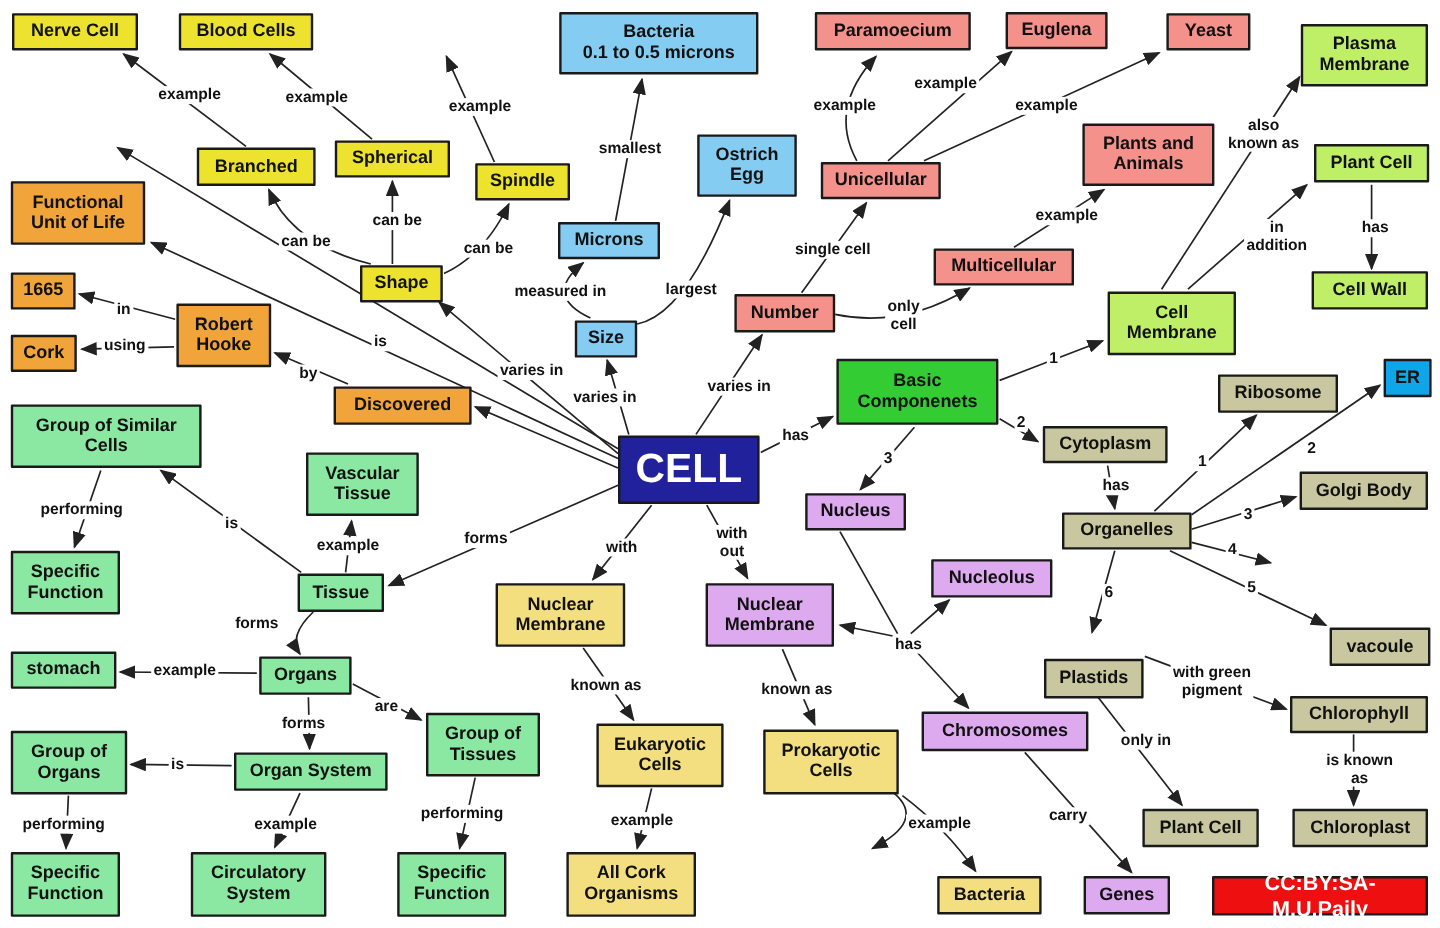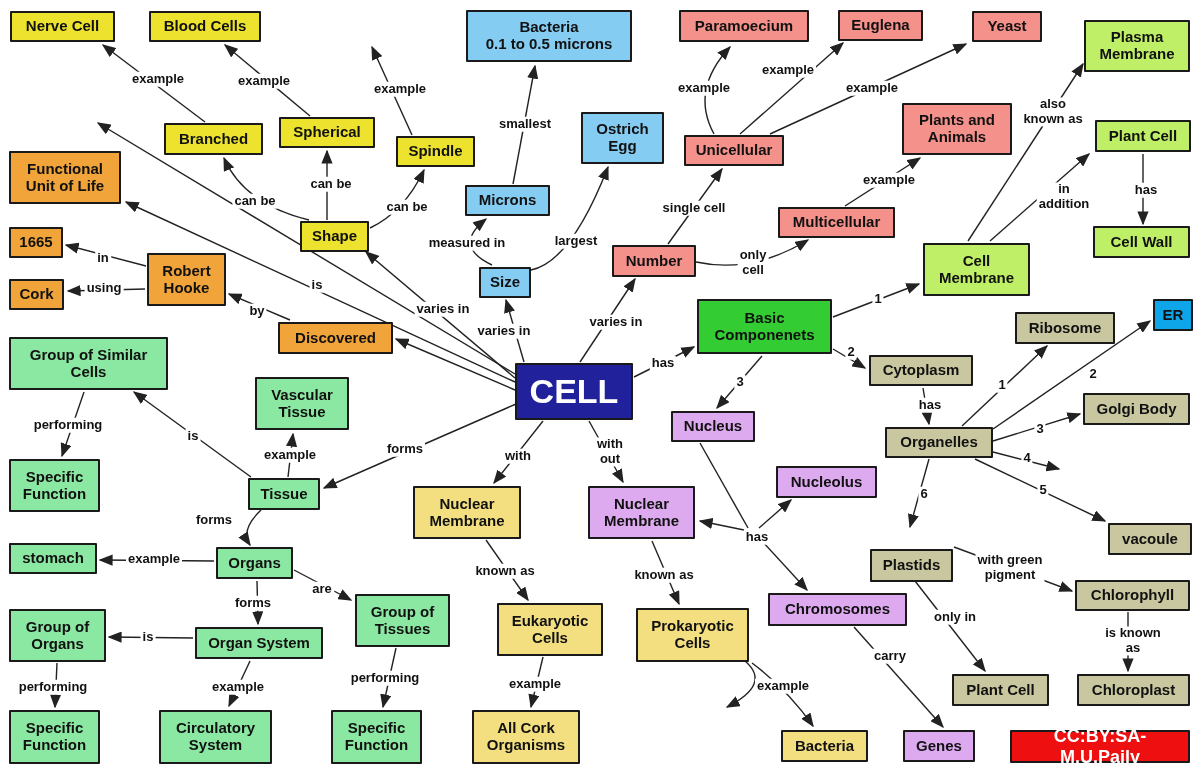--- a/index.html
+++ b/index.html
@@ -132,21 +132,21 @@
     <div class="edge-label" style="left: 1040px; top: 429px;">3</div>
     <div class="edge-label" style="left: 1027px; top: 458px;">4</div>
     <div class="edge-label" style="left: 1043px; top: 490px;">5</div>
     <div class="edge-label" style="left: 924px; top: 494px;">6</div>
     <div class="edge-label" style="left: 1010px; top: 568px;">with green
 pigment</div>
     <div class="edge-label" style="left: 955px; top: 617px;">only in</div>
     <div class="edge-label" style="left: 1133px; top: 641px;">is known
 as</div>
     <div class="edge-label" style="left: 757px; top: 537px;">has</div>
-    <div class="edge-label" style="left: 890px; top: 656px;">carry</div>
+    <div class="edge-label" style="left: 890px; top: 680px;">carry</div>
     <div class="edge-label" style="left: 505px; top: 571px;">known as</div>
     <div class="edge-label" style="left: 664px; top: 575px;">known as</div>
     <div class="edge-label" style="left: 535px; top: 684px;">example</div>
     <div class="edge-label" style="left: 783px; top: 686px;">example</div>
     <div class="edge-label" style="left: 257px; top: 311px;">by</div>
     <div class="edge-label" style="left: 103px; top: 258px;">in</div>
     <div class="edge-label" style="left: 104px; top: 288px;">using</div>
     <div class="edge-label" style="left: 317px; top: 285px;">is</div>
     <div class="edge-label" style="left: 405px; top: 449px;">forms</div>
     <div class="edge-label" style="left: 518px; top: 456px;">with</div>

